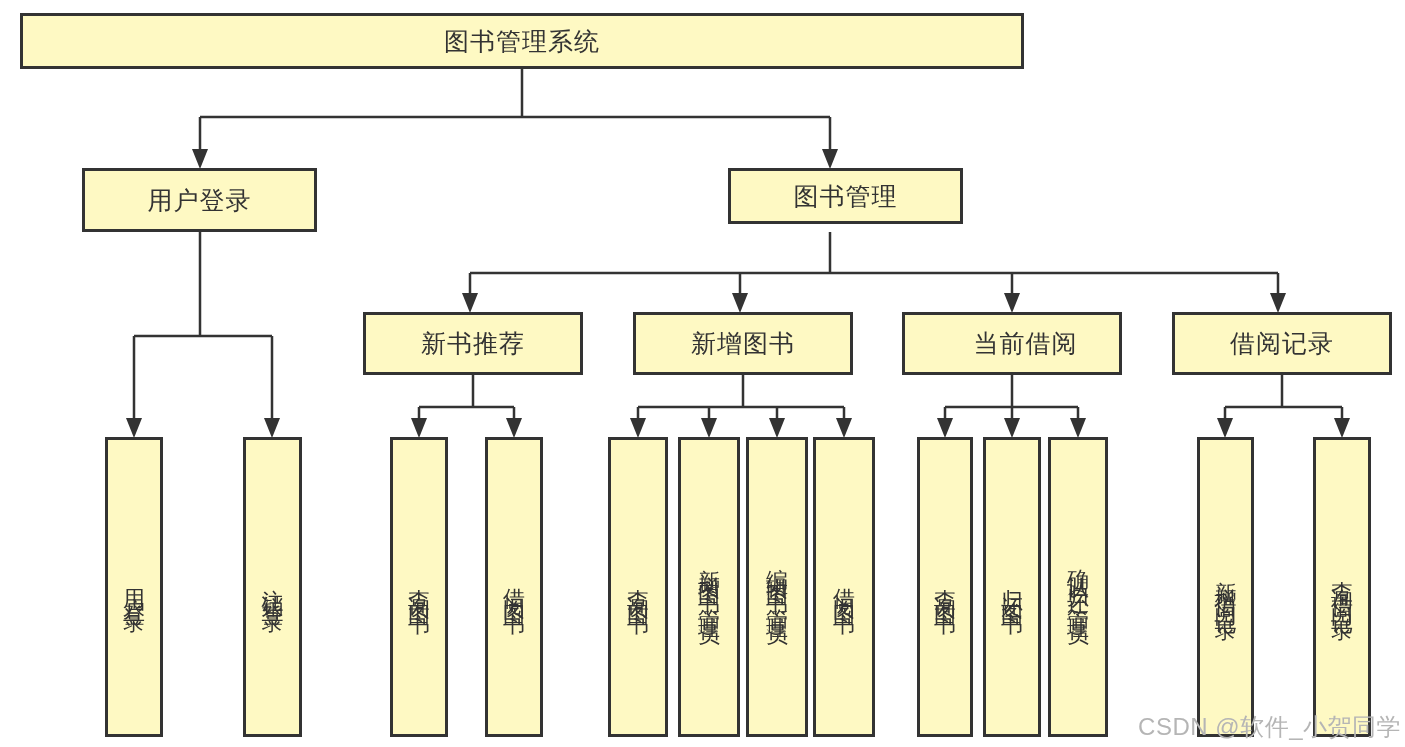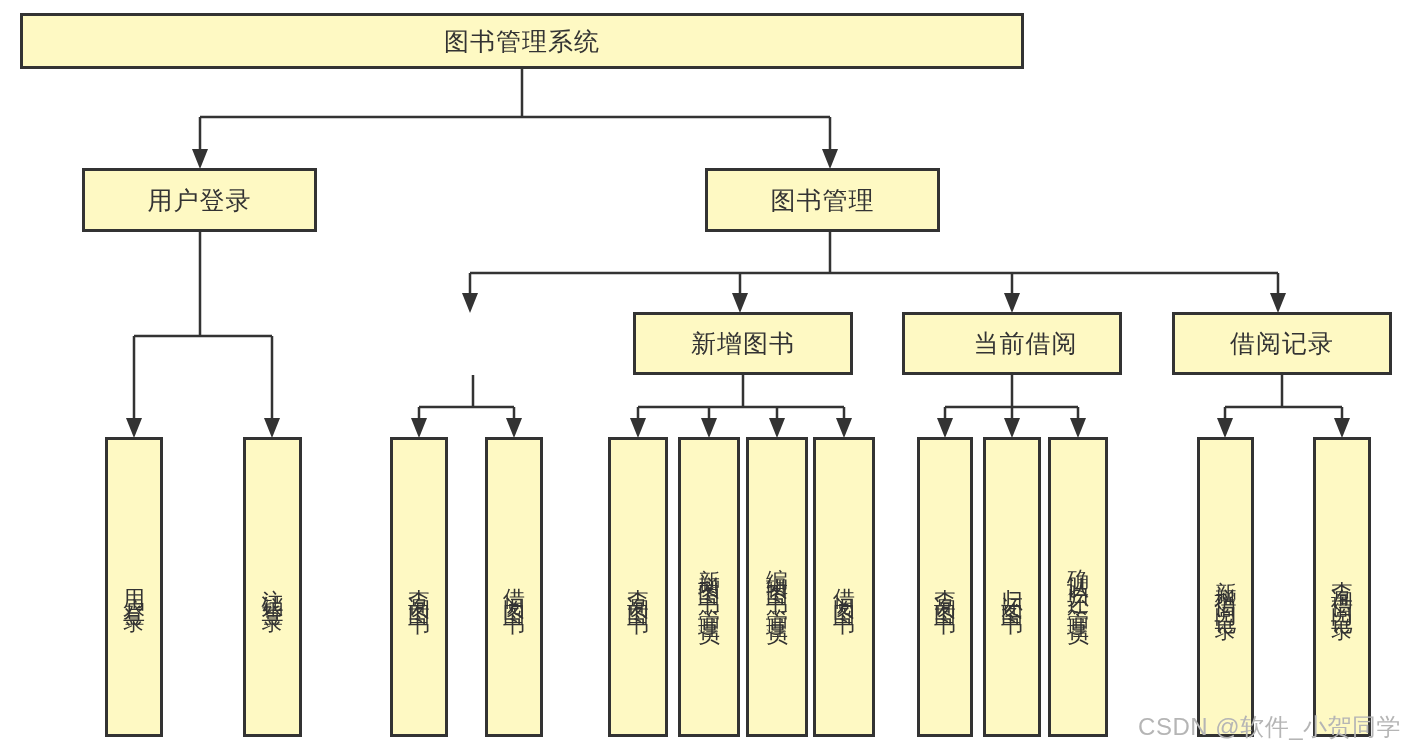--- a/index.html
+++ b/index.html
@@ -103,24 +103,27 @@
     </g>
   </svg>
 
   <div class="node h-node" style="left:20px; top:13px; width:1004px; height:56px;">
     <span>图书管理系统</span>
   </div>
 
   <div class="node h-node" style="left:82px; top:168px; width:235px; height:64px;">
     <span>用户登录</span>
   </div>
-  <div class="node h-node" style="left:705px; top:168px; width:235px; height:64px;">
+  <div class="node h-node" style="left:728px; top:168px; width:235px; height:56px;">
     <span>图书管理</span>
   </div>
 
+  <div class="node h-node" style="left:363px; top:312px; width:220px; height:63px;">
+    <span>新书推荐</span>
+  </div>
   <div class="node h-node" style="left:633px; top:312px; width:220px; height:63px;">
     <span>新增图书</span>
   </div>
   <div class="node h-node" style="left:902px; top:312px; width:220px; height:63px;padding-left:27px;">
     <span>当前借阅</span>
   </div>
   <div class="node h-node" style="left:1172px; top:312px; width:220px; height:63px;">
     <span>借阅记录</span>
   </div>
 

